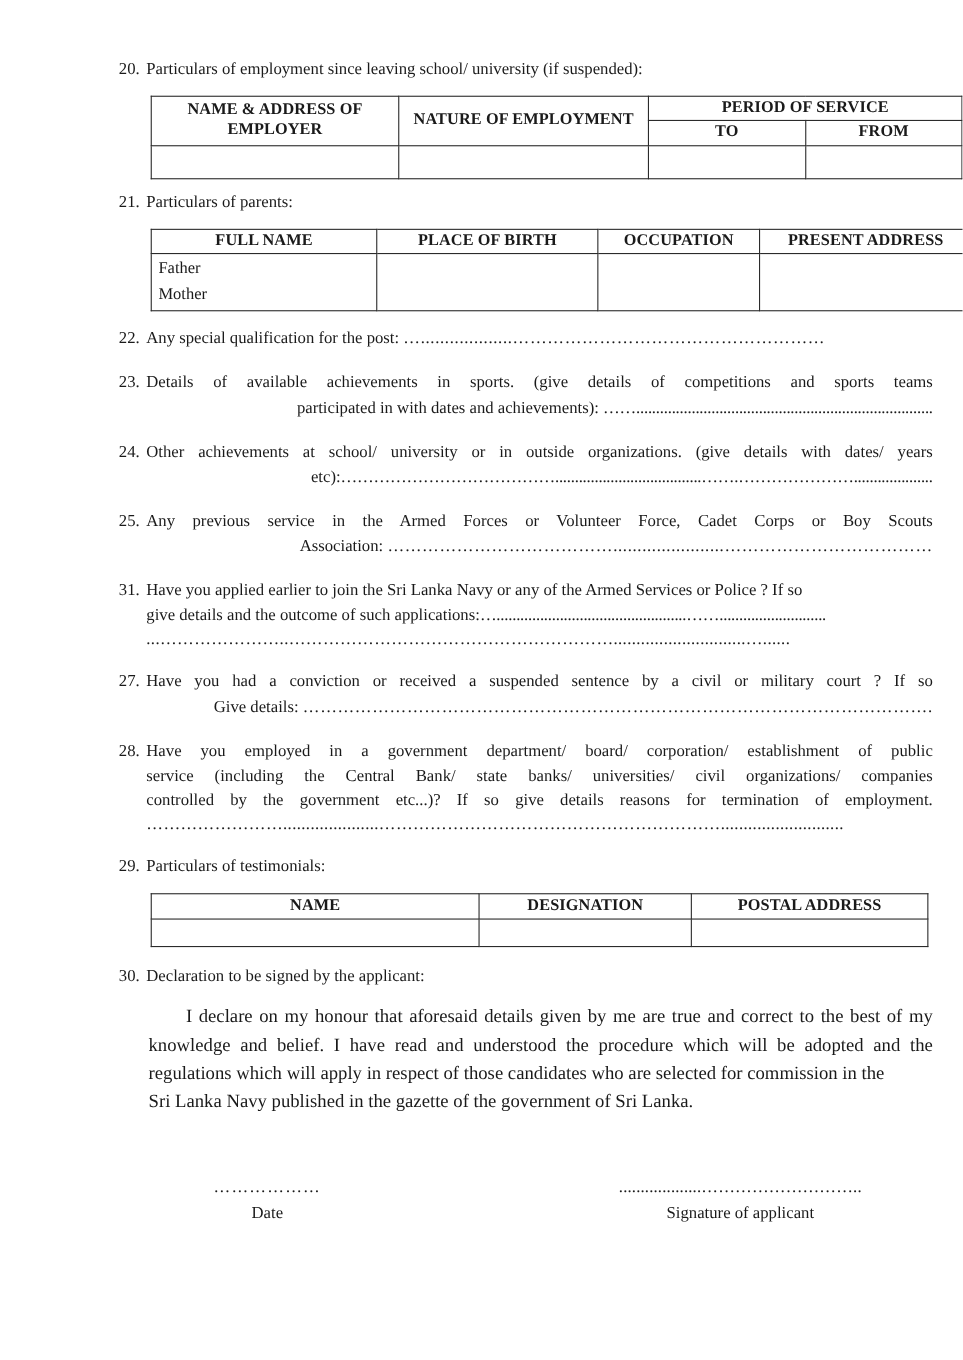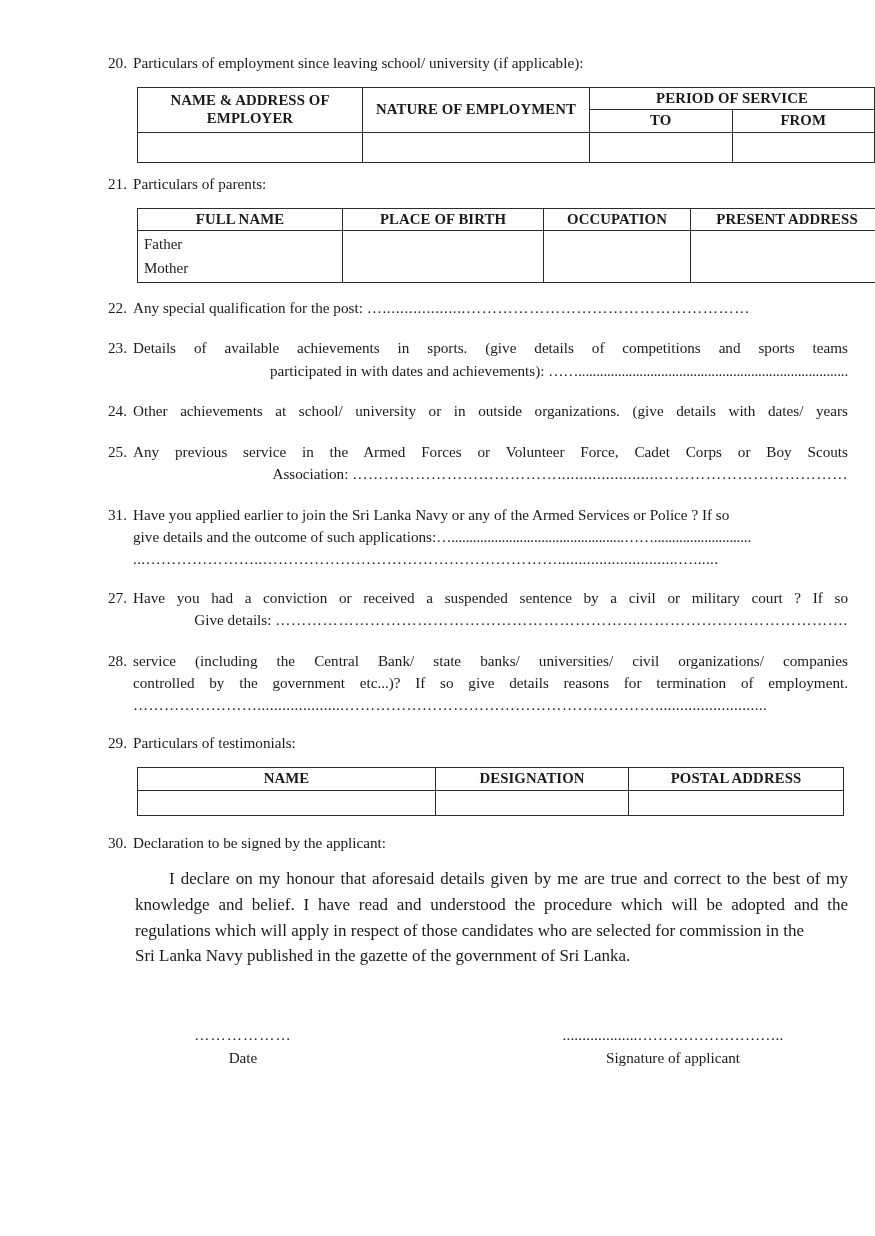--- a/index.html
+++ b/index.html
@@ -181,21 +181,21 @@
   }
 </style>
 </head>
 <body>
 
 <div class="page">
   <div class="content">
 
     <div class="item">
       <span class="num">20.</span>
-      <span class="item-body">Particulars of employment since leaving school/ university (if applicable):</span>
+      <span class="item-body">Particulars of employment since leaving school/ university (if suspended):</span>
     </div>
 
     <table class="grid tbl-employment">
       <tbody>
           <tr>
         <th class="c1" rowspan="2">NAME &amp; ADDRESS OF EMPLOYER</th>
         <th class="c2" rowspan="2">NATURE OF EMPLOYMENT</th>
         <th class="c3" colspan="2">PERIOD OF SERVICE</th>
       </tr>
       <tr>
@@ -248,20 +248,21 @@
       <span class="item-body">
         <span style="display:block;text-align:justify;text-align-last:justify;">Details of available achievements in sports. (give details of competitions and sports teams</span>
         <span class="lastline" style="display:block;"><span>participated in with dates and achievements): </span><span class="dots tight">……...........................................................................</span></span>
       </span>
     </div>
 
     <div class="item justify" style="margin-top:18px;">
       <span class="num">24.</span>
       <span class="item-body">
         <span style="display:block;text-align:justify;text-align-last:justify;">Other achievements at school/ university or in outside organizations. (give details with dates/ years</span>
+        <span class="lastline" style="display:block;"><span>etc):</span><span class="dots tight">………………………………….....................................…….…………………....................</span></span>
       </span>
     </div>
 
     <div class="item justify" style="margin-top:18px;">
       <span class="num">25.</span>
       <span class="item-body">
         <span style="display:block;text-align:justify;text-align-last:justify;">Any previous service in the Armed Forces or Volunteer Force, Cadet Corps or Boy Scouts</span>
         <span class="lastline" style="display:block;"><span>Association: </span><span class="dots">………………………………….......................………………………………</span></span>
       </span>
     </div>
@@ -279,20 +280,21 @@
       <span class="num">27.</span>
       <span class="item-body">
         <span style="display:block;text-align:justify;text-align-last:justify;">Have you had a conviction or received a suspended sentence by a civil or military court ? If so</span>
         <span class="lastline" style="display:block;"><span>Give details: </span><span class="dots">……………………………………………………………………………………………….</span></span>
       </span>
     </div>
 
     <div class="item justify" style="margin-top:18px;">
       <span class="num">28.</span>
       <span class="item-body">
+        <span style="display:block;text-align:justify;text-align-last:justify;">Have you employed in a government department/ board/ corporation/ establishment of public</span>
         <span style="display:block;text-align:justify;text-align-last:justify;">service (including the Central Bank/ state banks/ universities/ civil organizations/ companies</span>
         <span style="display:block;text-align:justify;text-align-last:justify;">controlled by the government etc...)? If so give details reasons for termination of employment.</span>
         <span class="dotline">…………………….....................……………………………………………………...........................</span>
       </span>
     </div>
 
     <div class="item" style="margin-top:18px;">
       <span class="num">29.</span>
       <span class="item-body">Particulars of testimonials:</span>
     </div>

